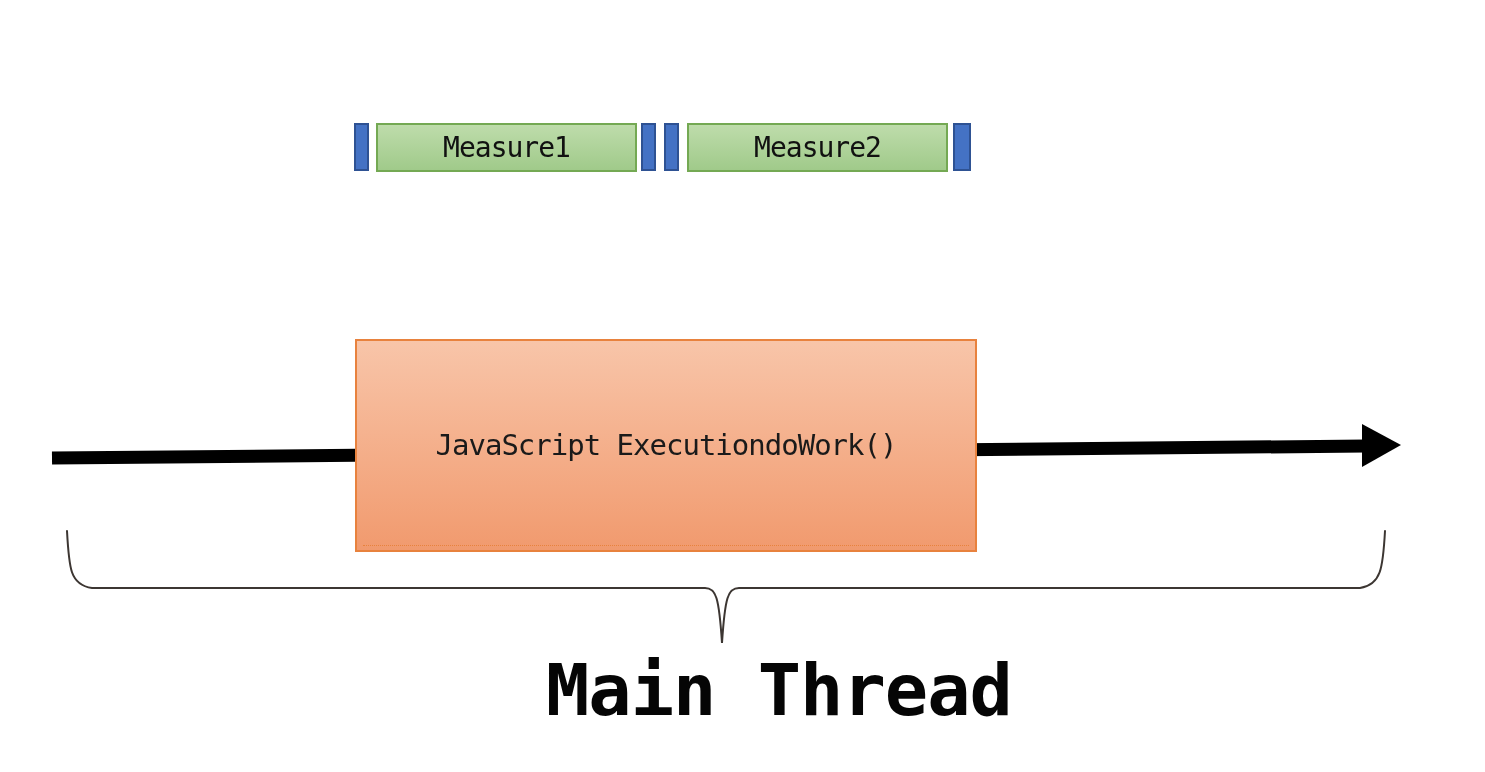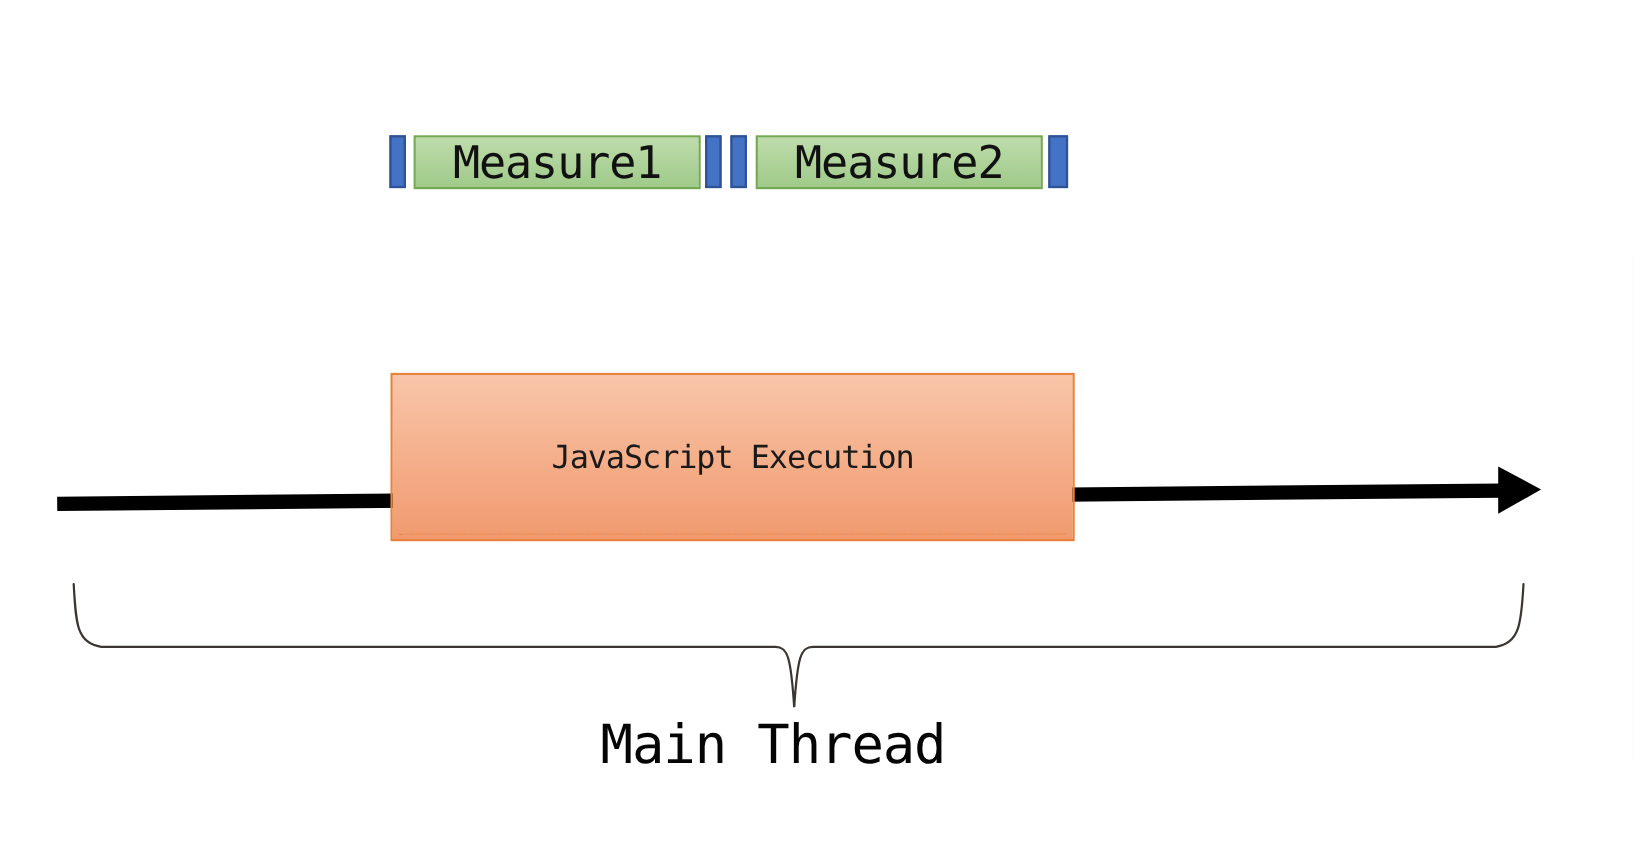--- a/index.html
+++ b/index.html
@@ -56,33 +56,33 @@
     width:261px;
     box-sizing:border-box;
     background:linear-gradient(180deg,var(--color-measure-fill-top) 0%,var(--color-measure-fill-bottom) 100%);
     border:2px solid var(--color-measure-border);
     display:flex;
     align-items:center;
     justify-content:center;
     z-index:2;
   }
   .measure-label{
-    font-size:41px;
+    font-size:28px;
     color:var(--color-text);
     letter-spacing:-1px;
     white-space:nowrap;
   }
 
   
   .exec-box{
     position:absolute;
     left:355px;
     top:339px;
     width:622px;
-    height:153px;
+    height:213px;
     box-sizing:border-box;
     background:linear-gradient(180deg,var(--color-execution-fill-top) 0%,var(--color-execution-fill-bottom) 100%);
     border:2px solid var(--color-execution-border);
     display:flex;
     flex-direction:row;
     align-items:center;
     justify-content:center;
     z-index:2;
     text-align:center;
   }
@@ -98,26 +98,27 @@
     color:#1a1a1a;
     letter-spacing:-1px;
     white-space:nowrap;
   }
 
   
   .caption{
     position:absolute;
     left:546px;
     top:651px;
-    font-size:49px;
+    font-size:72px;
     line-height:1.1;
     color:#050505;
     letter-spacing:-1px;
     white-space:nowrap;
     z-index:2;
+    font-weight:bold;
   }
 </style>
 </head>
 <body>
 
 <div class="canvas">
 
   <svg class="layer-svg arrow-shape" viewBox="0 0 1485 772" xmlns="http://www.w3.org/2000/svg" aria-hidden="true">
     <line x1="52" y1="458" x2="1366" y2="446" stroke="currentColor" stroke-width="13"></line>
     <polygon points="1362,424 1362,467 1401,445" fill="currentColor"></polygon>
@@ -133,20 +134,21 @@
   <div class="mark-bar" style="left:664px;"></div>
 
   <div class="measure-bar" style="left:687px;text-align:center;">
     <span class="measure-label">Measure2</span>
   </div>
 
   <div class="mark-bar" style="left:953px;width:18px;"></div>
 
   <div class="exec-box">
     <span class="exec-line">JavaScript Execution</span>
+    <span class="exec-line">doWork()</span>
   </div>
 
   <svg class="layer-svg brace-shape" viewBox="0 0 1485 772" xmlns="http://www.w3.org/2000/svg" aria-hidden="true">
     <path d="M 67 531
              C 69 568 70 585 92 588
              L 705 588
              C 716 588 719 597 722 643
              C 725 597 728 588 739 588
              L 1360 588
              C 1381 585 1383 568 1385 531" fill="none" stroke="currentColor" stroke-width="2" stroke-linecap="round"></path>

